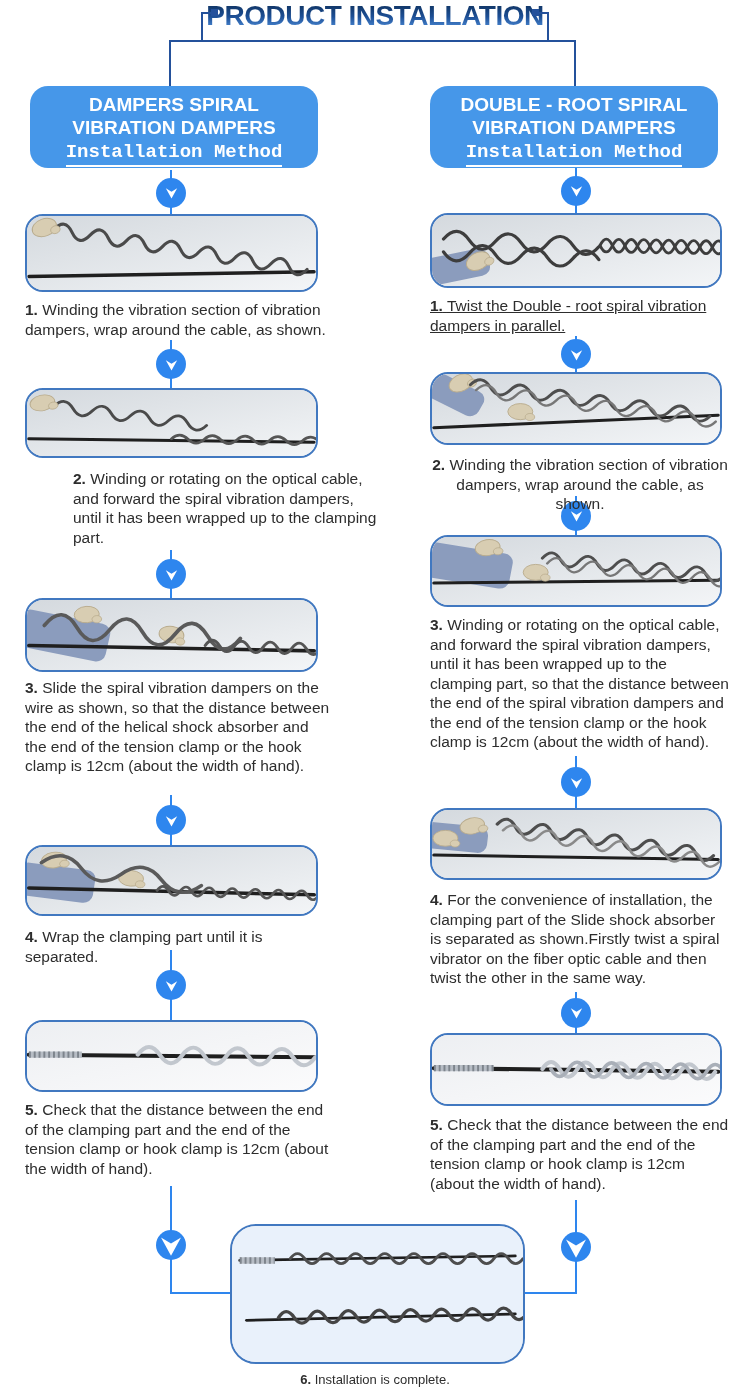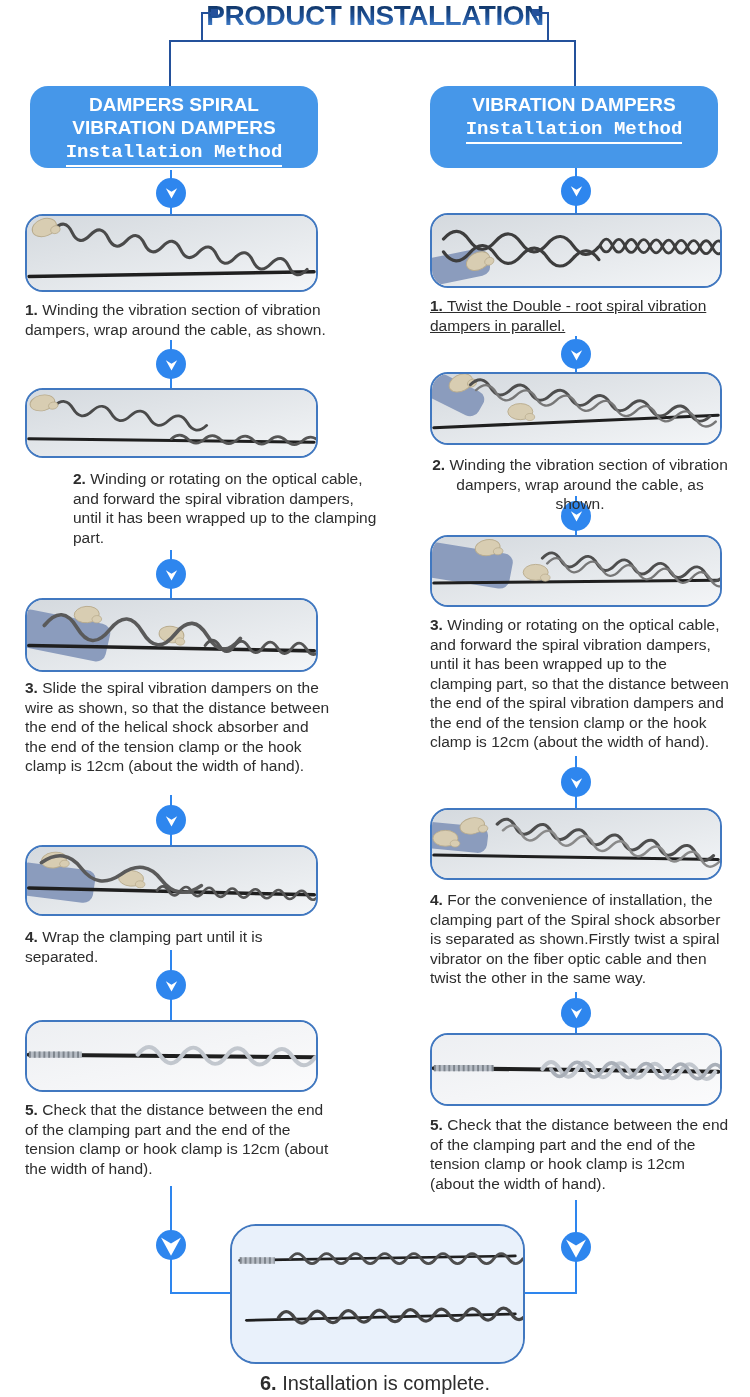--- a/index.html
+++ b/index.html
@@ -40,21 +40,21 @@
   
   .photo{position:absolute;border:2px solid #4178c0;border-radius:18px;overflow:hidden;
          box-sizing:border-box;background:#e8eaed;}
   .photo svg{display:block;width:100%;height:100%;}
   .photo-final{border-radius:26px;}
 
   
   .step-text{position:absolute;font-size:15.5px;line-height:19.5px;color:#2d2d2d;}
   .step-text b{font-weight:bold;}
   .final-text{position:absolute;left:0;right:0;top:1372px;text-align:center;
-              font-size:20px;color:#2d2d2d;}
+              font-size:13px;color:#2d2d2d;}
 </style>
 </head>
 <body>
 
 <div class="canvas">
 
   <div class="title">PRODUCT INSTALLATION</div>
   <div class="sq" style="left:211px;top:9px;"></div>
   <div class="sq" style="left:532px;top:9px;"></div>
   <div class="elbow-l"></div>
@@ -62,20 +62,21 @@
   <div class="seg" style="left:169px;top:40px;width:407px;height:2px;"></div>
   <div class="seg" style="left:169px;top:40px;width:2px;height:46px;"></div>
   <div class="seg" style="left:574px;top:40px;width:2px;height:46px;"></div>
 
   <div class="box" style="left:30px;top:86px;">
     <div>DAMPERS SPIRAL</div>
     <div>VIBRATION DAMPERS</div>
     <div><span class="method">Installation Method</span></div>
   </div>
   <div class="box" style="left:430px;top:86px;">
+    <div>DOUBLE - ROOT SPIRAL</div>
     <div>VIBRATION DAMPERS</div>
     <div><span class="method">Installation Method</span></div>
   </div>
 
   <div class="conn" style="left:156px;top:170px;height:45px;">
       <span class="line"></span>
       <span class="circ">
         <svg viewBox="0 0 24 24">
           <path d="M12 20.5 L4 6 L12 10.8 L20 6 Z" fill="#ffffff"></path>
         </svg>
@@ -437,18 +438,18 @@
 
   <div class="step-text" style="left:25px;top:300px;width:305px;"><b>1.</b> <span>Winding the vibration section of vibration dampers, wrap around the cable, as shown.</span></div>
   <div class="step-text" style="left:25px;top:469px;width:305px;margin-left:48px;"><b>2.</b> <span>Winding or rotating on the optical cable, and forward the spiral vibration dampers, until it has been wrapped up to the clamping part.</span></div>
   <div class="step-text" style="left:25px;top:678px;width:305px;"><b>3.</b> <span>Slide the spiral vibration dampers on the wire as shown, so that the distance between the end of the helical shock absorber and the end of the tension clamp or the hook clamp is 12cm (about the width of hand).</span></div>
   <div class="step-text" style="left:25px;top:927px;width:305px;"><b>4.</b> <span>Wrap the clamping part until it is separated.</span></div>
   <div class="step-text" style="left:25px;top:1100px;width:305px;"><b>5.</b> <span>Check that the distance between the end of the clamping part and the end of the tension clamp or hook clamp is 12cm (about the width of hand).</span></div>
 
   <div class="step-text" style="left:430px;top:296px;width:300px;text-decoration:underline;"><b>1.</b> <span>Twist the Double - root spiral vibration dampers in parallel.</span></div>
   <div class="step-text" style="left:430px;top:455px;width:300px;text-align:center;"><b>2.</b> <span>Winding the vibration section of vibration dampers, wrap around the cable, as shown.</span></div>
   <div class="step-text" style="left:430px;top:615px;width:300px;"><b>3.</b> <span>Winding or rotating on the optical cable, and forward the spiral vibration dampers, until it has been wrapped up to the clamping part, so that the distance between the end of the spiral vibration dampers and the end of the tension clamp or the hook clamp is 12cm (about the width of hand).</span></div>
-  <div class="step-text" style="left:430px;top:890px;width:300px;"><b>4.</b> <span>For the convenience of installation, the clamping part of the Spiral shock absorber is separated as shown.Firstly twist a spiral vibrator on the fiber optic cable and then twist the other in the same way.</span></div>
+  <div class="step-text" style="left:430px;top:890px;width:300px;"><b>4.</b> <span>For the convenience of installation, the clamping part of the Slide shock absorber is separated as shown.Firstly twist a spiral vibrator on the fiber optic cable and then twist the other in the same way.</span></div>
   <div class="step-text" style="left:430px;top:1115px;width:300px;"><b>5.</b> <span>Check that the distance between the end of the clamping part and the end of the tension clamp or hook clamp is 12cm (about the width of hand).</span></div>
 
   <div class="final-text"><b>6.</b> <span>Installation is complete.</span></div>
 
 </div>
 
 </body></html>

